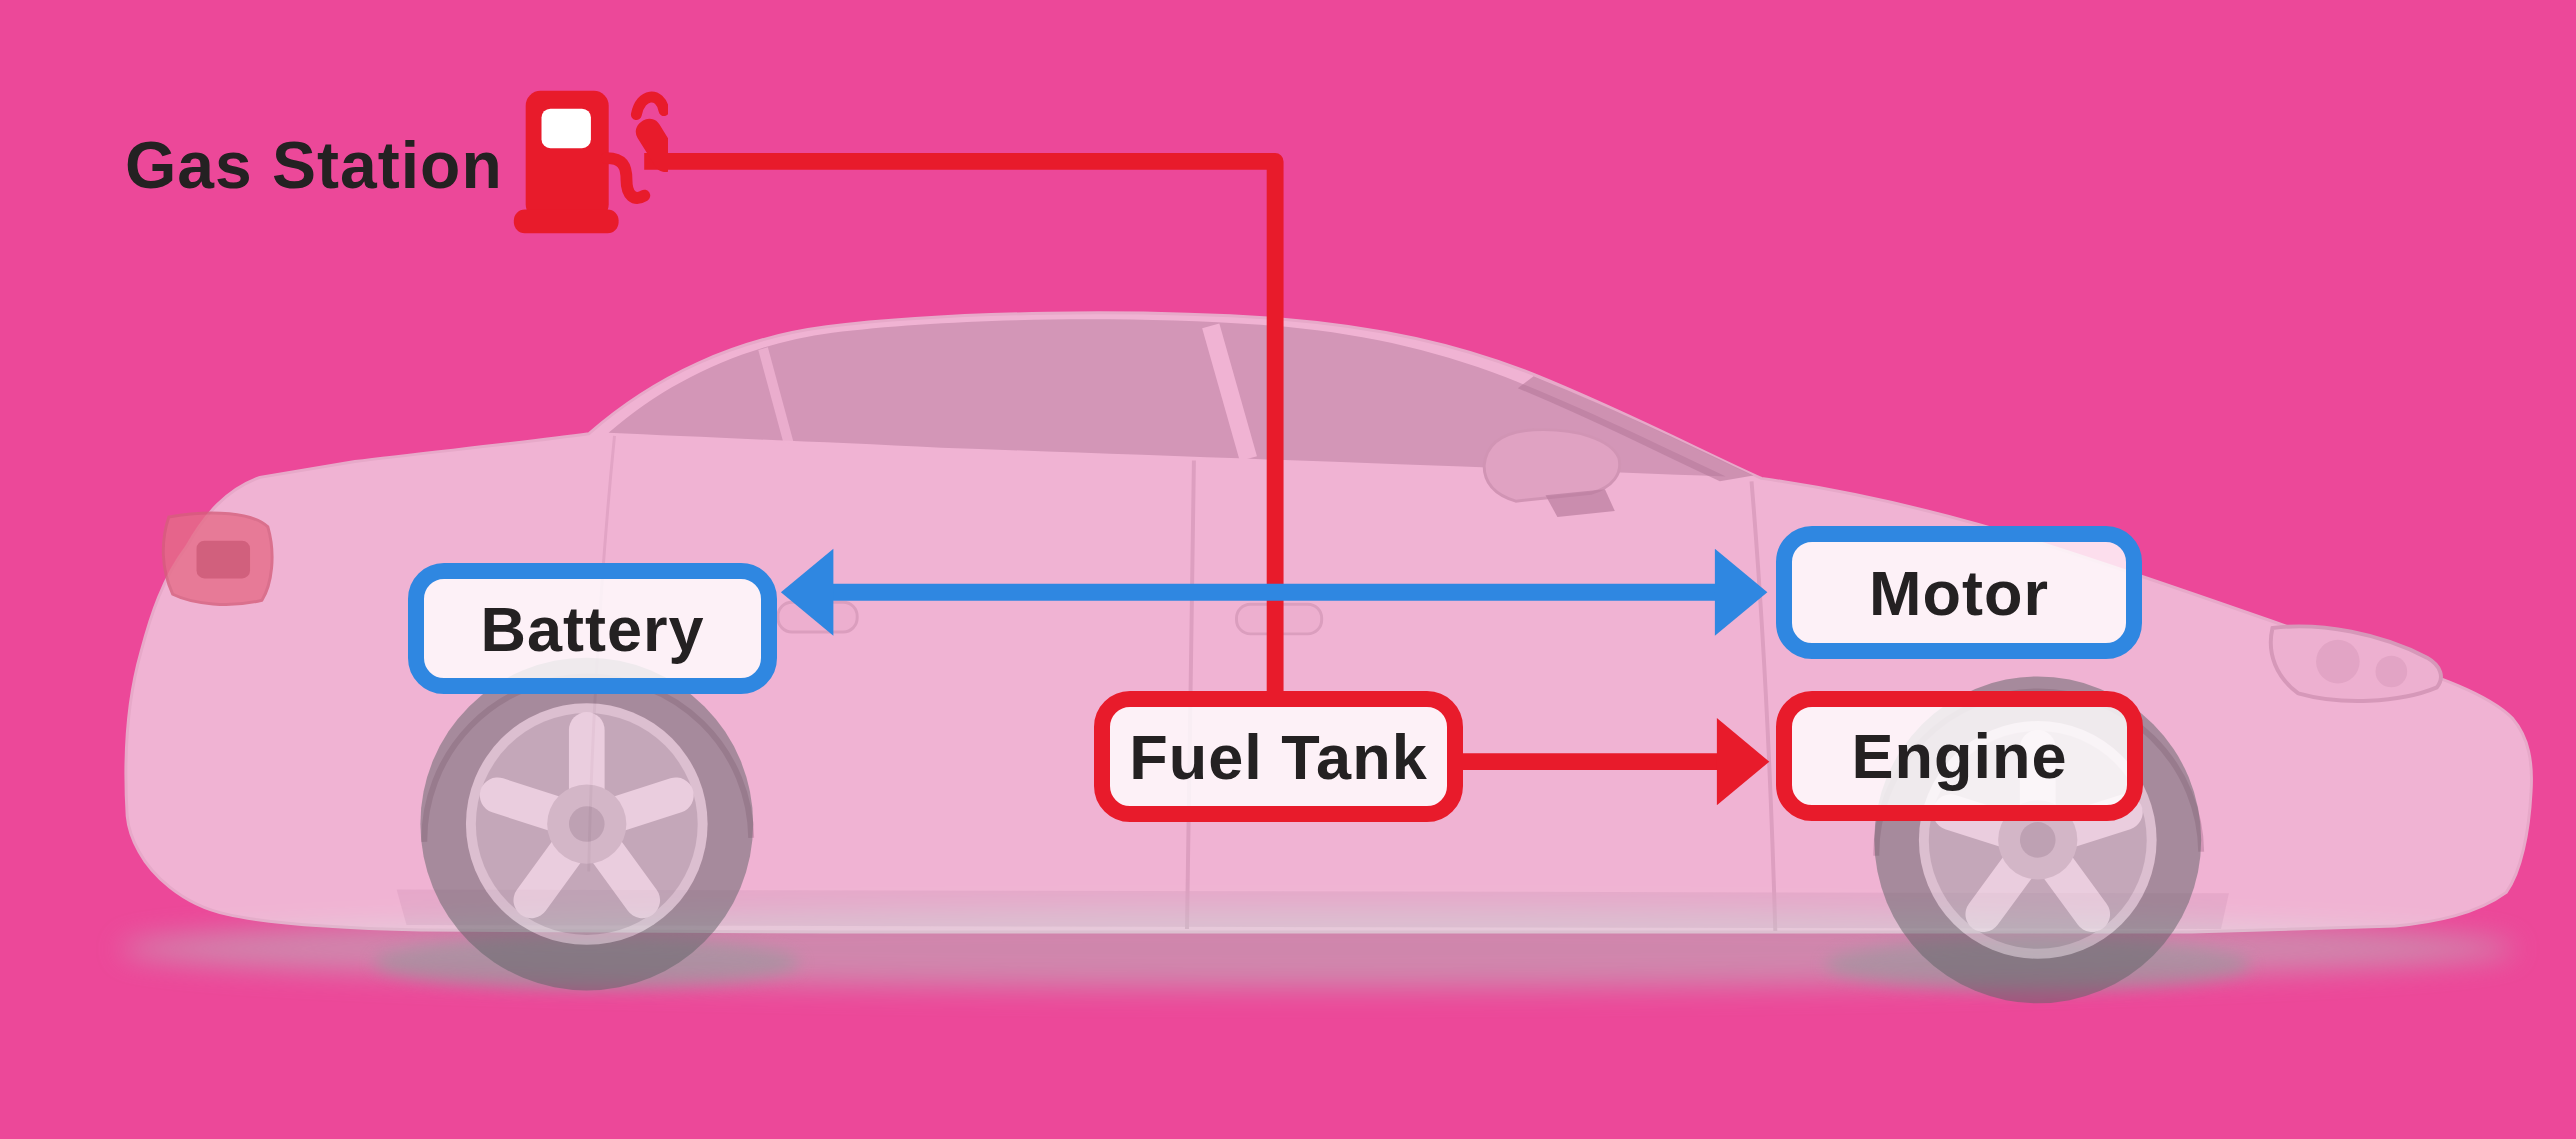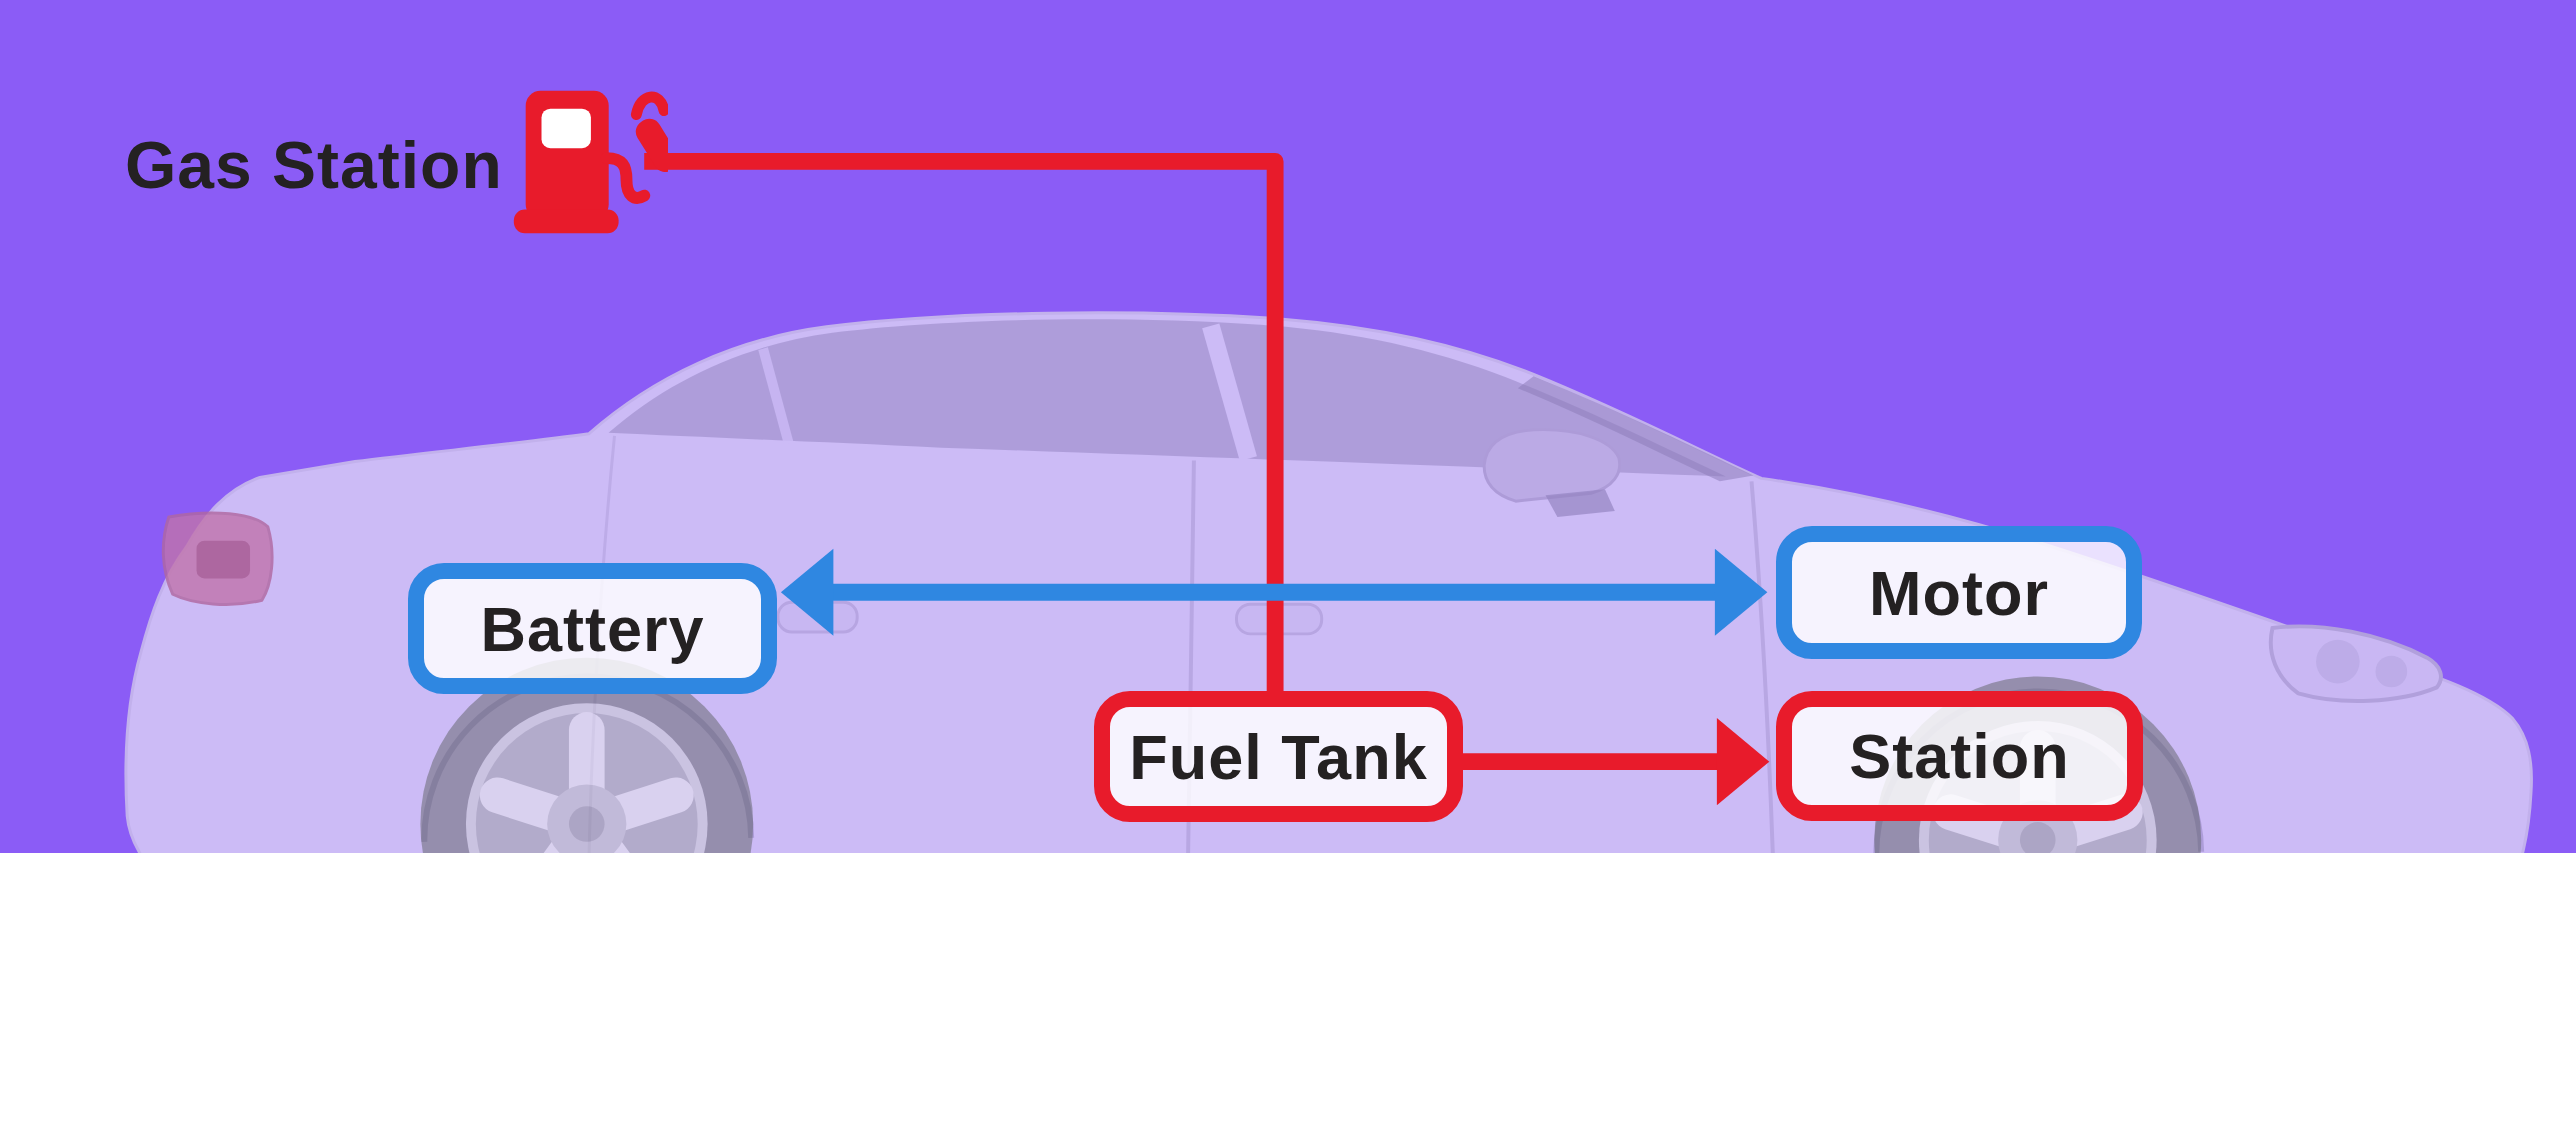--- a/index.html
+++ b/index.html
@@ -1,19 +1,19 @@
 <!DOCTYPE html>
 <html><head>
 <meta charset="utf-8">
 <style>
   html,body{margin:0;padding:0;background:#ffffff;}
   .canvas{
     position:relative;
-    width:2576px;height:853px;
-    background:#8b5cf6;
+    width:2576px;height:1139px;
+    background:#ec4899;
     overflow:hidden;
     font-family:"Liberation Sans", sans-serif;
   }
   .layer{position:absolute;left:0;top:0;width:2576px;height:1139px;}
   
   .node{
     position:absolute;
     box-sizing:border-box;
     display:flex;align-items:center;justify-content:center;
     background:rgba(255,255,255,0.82);
@@ -157,17 +157,17 @@
   <div class="node blue" id="battery-node">
     <span>Battery</span>
   </div>
   <div class="node red" id="fueltank-node">
     <span>Fuel Tank</span>
   </div>
   <div class="node blue" id="motor-node">
     <span>Motor</span>
   </div>
   <div class="node red" id="engine-node">
-    <span>Station</span>
+    <span>Engine</span>
   </div>
 
 </div>
 
 
 </body></html>

